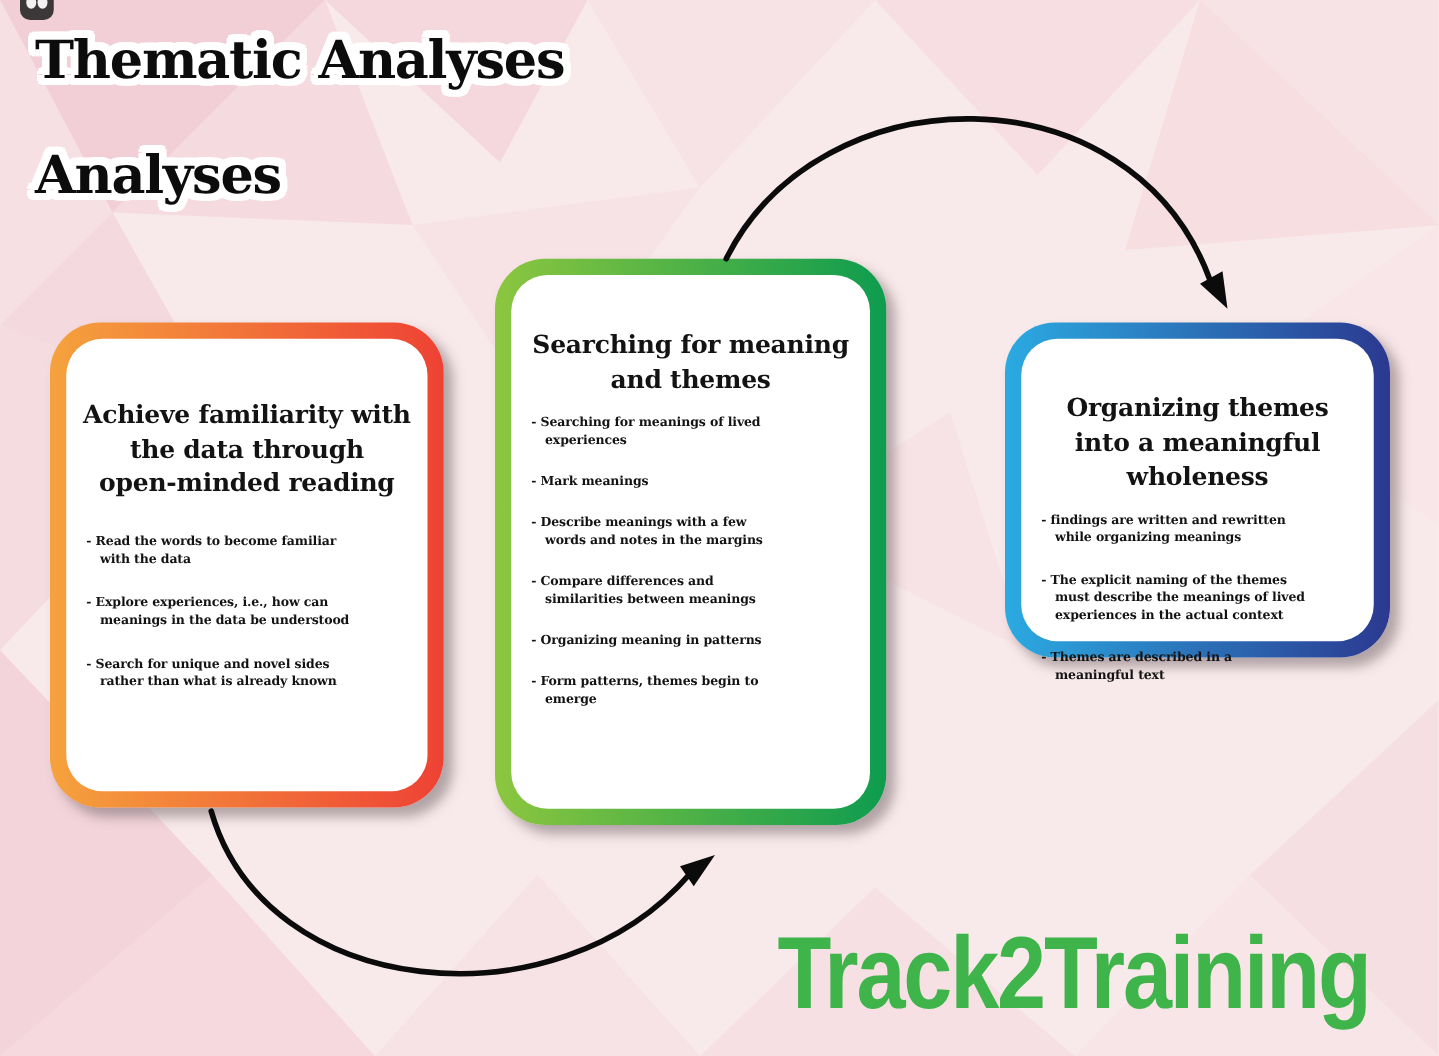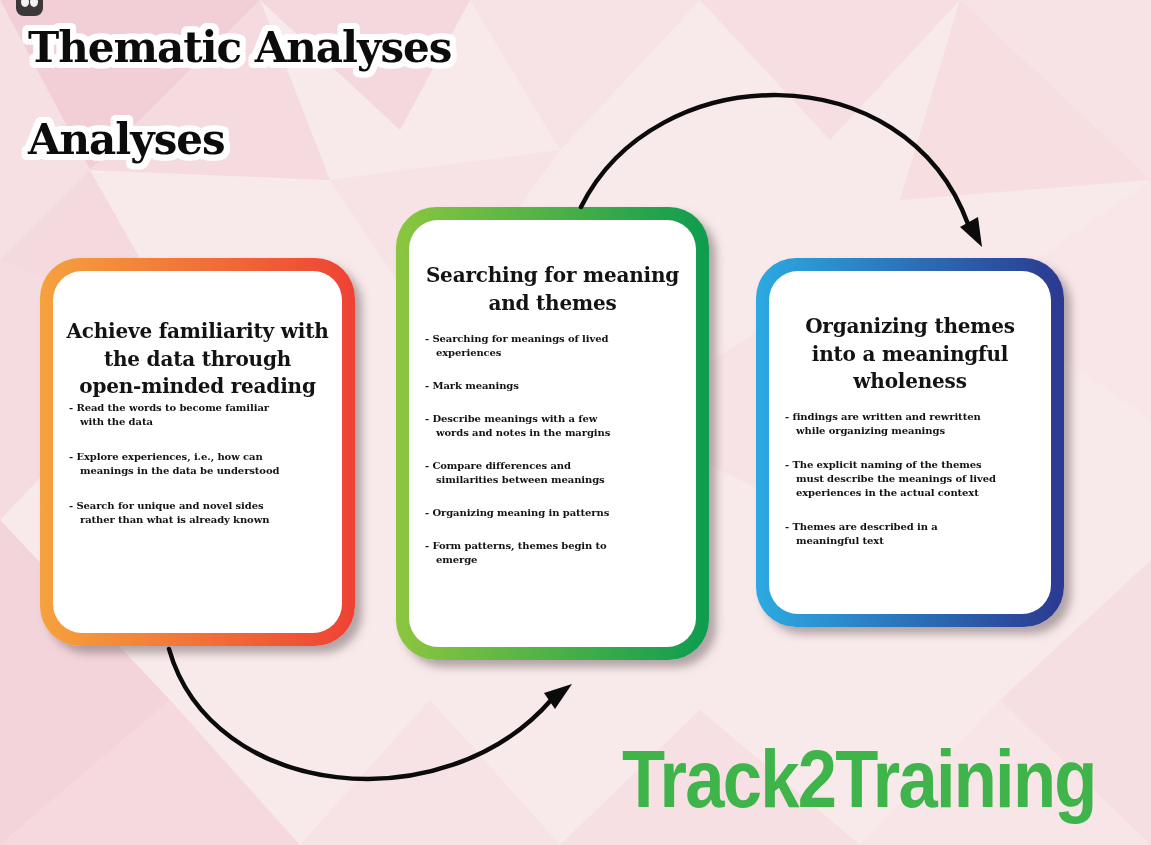--- a/index.html
+++ b/index.html
@@ -47,27 +47,27 @@
     font-size:20px;line-height:1.38;white-space:pre-line;letter-spacing:-.2px;
   }
   .card ul{list-style:none;margin:0;padding:0 0 0 3px;}
   .card li{
     color:#141313;font-weight:700;font-size:10px;line-height:1.4;
     white-space:pre-line;padding-left:11px;text-indent:-11px;
     letter-spacing:-.1px;
   }
   #card1{left:40px;top:258px;width:315px;height:388px;}
   #card1 .card-inner{padding-top:47px;}
-  #card1 h2{}
+  #card1 h2{margin-bottom:26px;}
   #card1 li{margin-bottom:21px;}
   #card2{left:396px;top:207px;width:313px;height:453px;}
   #card2 .card-inner{padding-top:42px;}
   #card2 h2{margin-bottom:15px;}
   #card2 li{margin-bottom:19px;}
-  #card3{left:756px;top:258px;width:308px;height:369px;}
+  #card3{left:804px;top:258px;width:308px;height:268px;}
   #card3 .card-inner{padding-top:42px;}
   #card3 h2{margin-bottom:14px;}
   #card3 li{margin-bottom:20px;}
 
   
   #arrows{position:absolute;inset:0;z-index:5;pointer-events:none;color:#0b0b0b;}
 
   
   .watermark{
     position:absolute;left:622px;top:732px;z-index:4;

